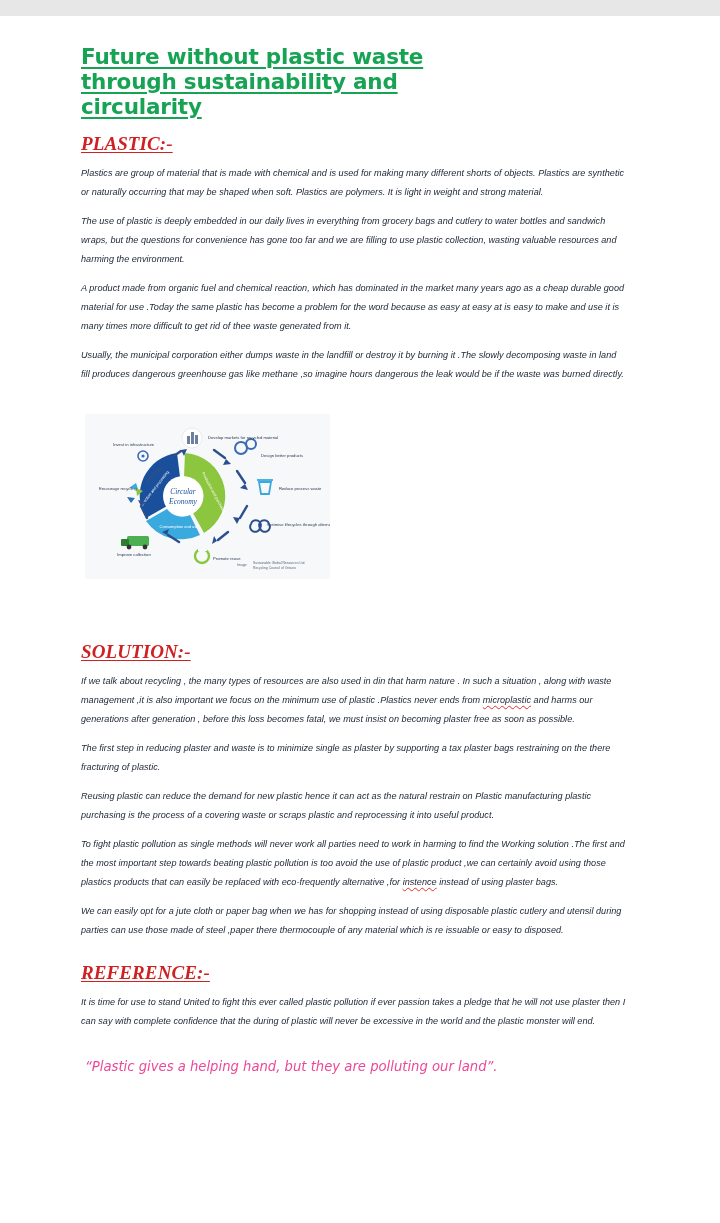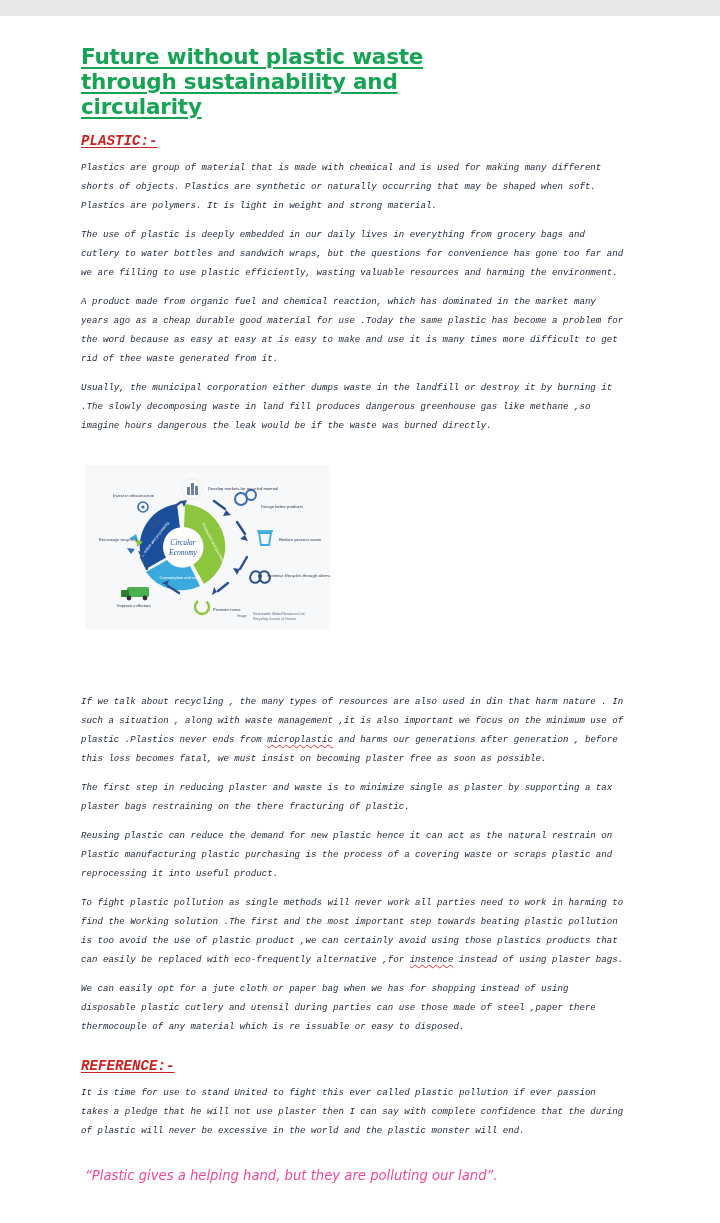--- a/index.html
+++ b/index.html
@@ -47,36 +47,36 @@
     text-decoration: underline;
     text-underline-offset: 3px;
     text-decoration-thickness: 2px;
     letter-spacing: -0.2px;
     margin: 0 0 14px 0;
     max-width: 440px;
   }
 
   
   .section-head {
-    font-family: Liberation Mono, monospace;
-    font-size: 14px;
+    font-family: Liberation Serif, serif;
+    font-size: 19px;
     font-weight: bold;
     font-style: italic;
     color: #cf2121;
     text-decoration: underline;
     text-underline-offset: 2px;
     text-decoration-thickness: 1.4px;
     letter-spacing: 0.1px;
     margin: 0 0 9px 0;
   }
   .gap-before { margin-top: 22px; }
 
   
   .para {
-    font-family: Liberation Mono, monospace;
+    font-family: Liberation Sans, sans-serif;
     font-size: 9.1px;
     line-height: 19px;
     font-style: italic;
     color: #1b2535;
     margin: 0 14px 10px 0;
     text-align: left;
     letter-spacing: 0.02px;
   }
   .para:last-child { margin-bottom: 0; }
   .misspelled {
@@ -113,21 +113,21 @@
 <div class="top-band"></div>
 
 <div class="page">
   <div class="content">
 
     <h1 class="doc-title">Future without plastic waste through sustainability and circularity</h1>
 
     <h2 class="section-head">PLASTIC:-</h2>
     <p class="para">Plastics are group of material that is made with chemical and is used for making many different shorts of objects. Plastics are synthetic or naturally occurring that may be shaped when soft. Plastics are polymers. It is light in weight and strong material.</p>
 
-    <p class="para">The use of plastic is deeply embedded in our daily lives in everything from grocery bags and cutlery to water bottles and sandwich wraps, but the questions for convenience has gone too far and we are filling to use plastic efficiently, wasting valuable resources and harming the environment.</p>
+    <p class="para">The use of plastic is deeply embedded in our daily lives in everything from grocery bags and cutlery to water bottles and sandwich wraps, but the questions for convenience has gone too far and we are filling to use plastic collection, wasting valuable resources and harming the environment.</p>
     <p class="para">A product made from organic fuel and chemical reaction, which has dominated in the market many years ago as a cheap durable good material for use .Today the same plastic has become a problem for the word because as easy at easy at is easy to make and use it is many times  more difficult to get rid of thee waste generated from it.</p>
     <p class="para">Usually, the municipal corporation either dumps waste in the landfill or destroy it by burning it .The slowly decomposing waste in land fill produces dangerous greenhouse gas like methane ,so imagine hours dangerous the leak would be if the waste was burned directly.</p>
 
     <div class="figure">
       <svg width="245" height="165" viewBox="0 0 245 165">
         <rect x="0" y="0" width="245" height="165" fill="#f7f8f9"></rect>
 
         <g transform="translate(98,82)">
 
           <path d="M -6,-43 A 43,43 0 0 0 -37,22 L -16,10 A 19,19 0 0 1 -3,-19 Z" fill="#1a4f9c"></path>
@@ -216,20 +216,21 @@
         </g>
 
         <g font-family="Liberation Sans, sans-serif" font-size="3.4" fill="#5a6a80">
           <text x="152" y="152">Image:</text>
           <text x="168" y="150">Sustainable Global Resources Ltd.</text>
           <text x="168" y="155">Recycling Council of Ontario</text>
         </g>
       </svg>
     </div>
 
+    <h2 class="section-head">SOLUTION:-</h2>
     <p class="para"><span>If we talk about recycling , the many types of resources are also used in din that harm nature . In such a situation , along with waste management ,it is also important we focus on the minimum use of plastic .Plastics never ends from </span><span class="misspelled">microplastic</span><span> and harms our generations after generation , before this loss becomes fatal, we must insist on becoming plaster free as soon as possible.</span></p>
     <p class="para">The first step in reducing plaster and waste is to  minimize single as plaster by supporting a tax plaster bags restraining on the there fracturing of plastic.</p>
     <p class="para">Reusing plastic can reduce the demand for new plastic hence  it  can act as the natural restrain on Plastic manufacturing plastic purchasing is the process of a covering waste or scraps plastic and reprocessing it into useful product.</p>
     <p class="para"><span>To fight plastic pollution as single methods will never work  all parties need to work in harming  to find the Working solution .The first and the most important step towards beating plastic pollution is too avoid the use of plastic product ,we can certainly avoid using those plastics products that can easily be replaced with eco-frequently alternative ,for </span><span class="misspelled">instence</span><span>  instead of using plaster bags.</span></p>
     <p class="para">We can easily opt for a jute cloth or paper bag when we has for shopping instead  of using disposable plastic cutlery and utensil during parties can use those made of steel ,paper there thermocouple of any material which is  re issuable or easy to disposed.</p>
 
     <h2 class="section-head gap-before">REFERENCE:-</h2>
     <p class="para">It is time for use to stand United to fight this ever called plastic pollution if ever passion takes a pledge that he will not use plaster then I can say with complete confidence that the during of plastic will never be excessive in the world and the plastic monster will end.</p>
 
     <p class="pull-quote">“Plastic gives a helping hand, but they are polluting our land”.</p>

